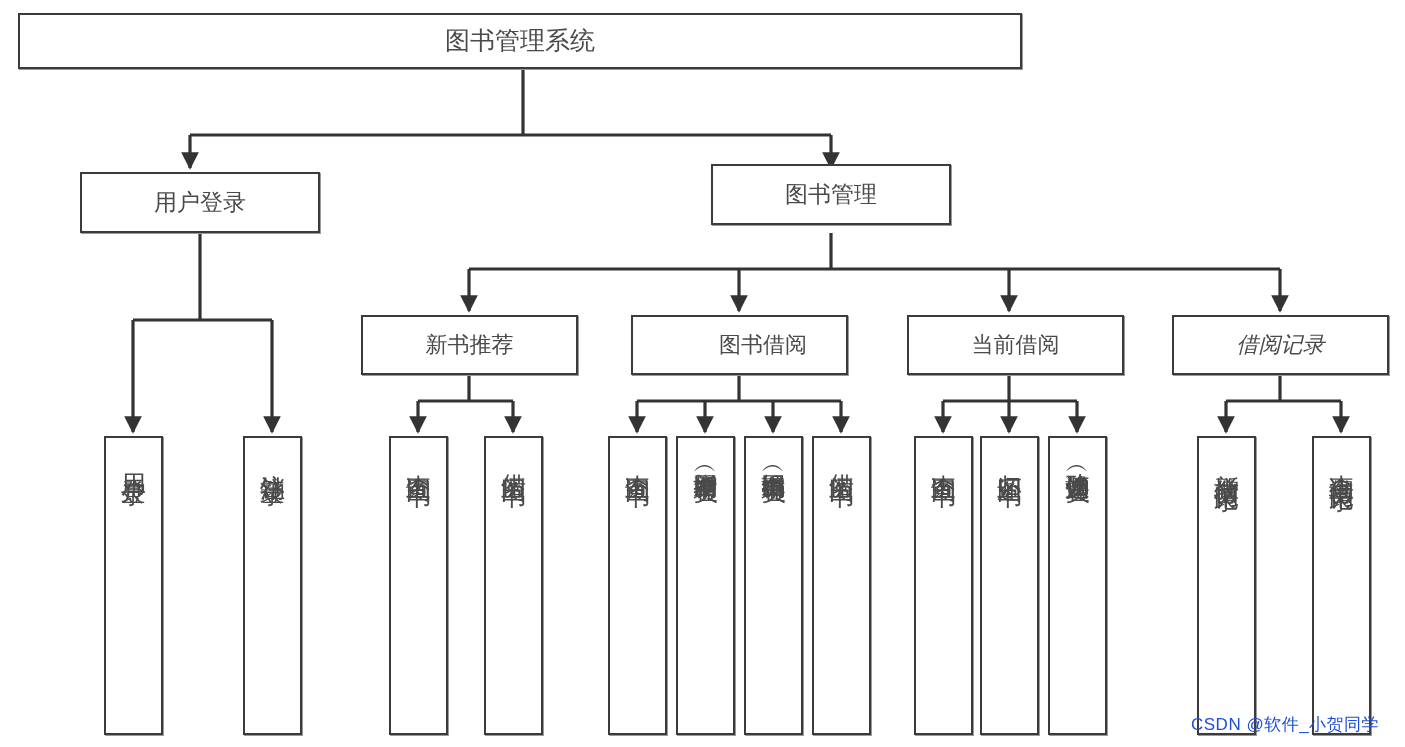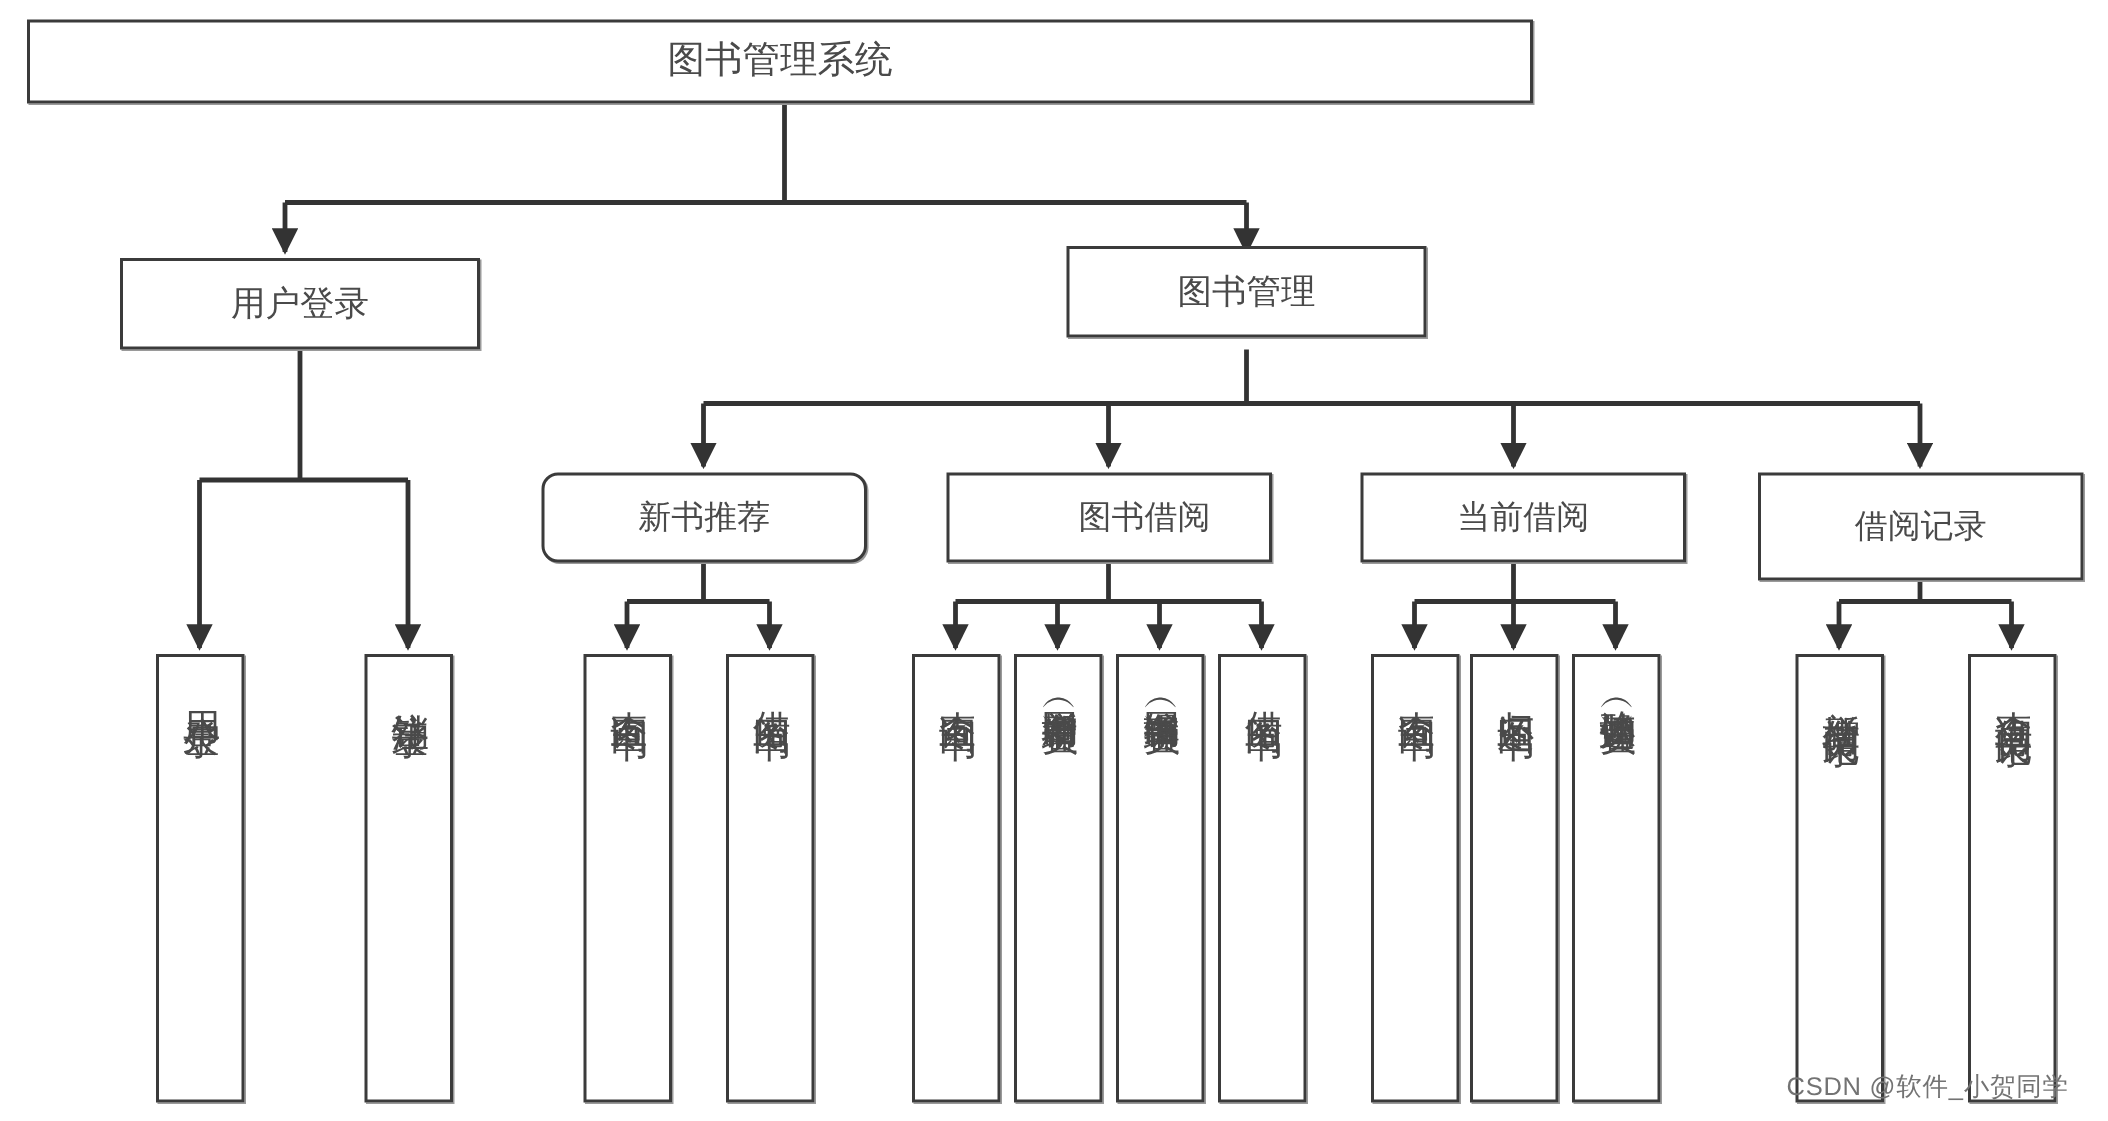--- a/index.html
+++ b/index.html
@@ -61,21 +61,21 @@
     line-height: 1;
     white-space: nowrap;
   }
   .node.v-leaf.tight .lbl { font-size: 24px; letter-spacing: 1px; }
 
   #watermark {
     position: absolute;
     left: 1191px;
     top: 713px;
     font-size: 17px;
-    color: #737373;
+    color: #1d4ed8;
     white-space: nowrap;
     letter-spacing: 0.5px;
   }
 </style>
 </head>
 <body>
 
 <div id="canvas">
 
   <svg id="wires" viewBox="0 0 1405 747" xmlns="http://www.w3.org/2000/svg">
@@ -132,30 +132,30 @@
     <span class="lbl">图书管理系统</span>
   </div>
 
   <div class="node h-mid" style="left:80px; top:172px; width:240px; height:61px;">
     <span class="lbl">用户登录</span>
   </div>
   <div class="node h-mid" style="left:711px; top:164px; width:240px; height:61px;">
     <span class="lbl">图书管理</span>
   </div>
 
-  <div class="node h-sub" style="left:361px; top:315px; width:217px; height:60px;border-radius:11px;">
+  <div class="node h-sub" style="left:361px; top:315px; width:217px; height:60px;">
     <span class="lbl">新书推荐</span>
   </div>
   <div class="node h-sub" style="left:631px; top:315px; width:217px; height:60px;padding-left:47px;">
     <span class="lbl">图书借阅</span>
   </div>
   <div class="node h-sub" style="left:907px; top:315px; width:217px; height:60px;">
     <span class="lbl">当前借阅</span>
   </div>
-  <div class="node h-sub" style="left:1172px; top:315px; width:217px; height:72px;">
+  <div class="node h-sub" style="left:1172px; top:315px; width:217px; height:60px;font-style:italic;">
     <span class="lbl">借阅记录</span>
   </div>
 
   <div class="node v-leaf" style="left:104px; top:436px; width:59px; height:299px;">
     <span class="lbl">用户登录</span>
   </div>
   <div class="node v-leaf" style="left:243px; top:436px; width:59px; height:299px;">
     <span class="lbl">注销登录</span>
   </div>
 

